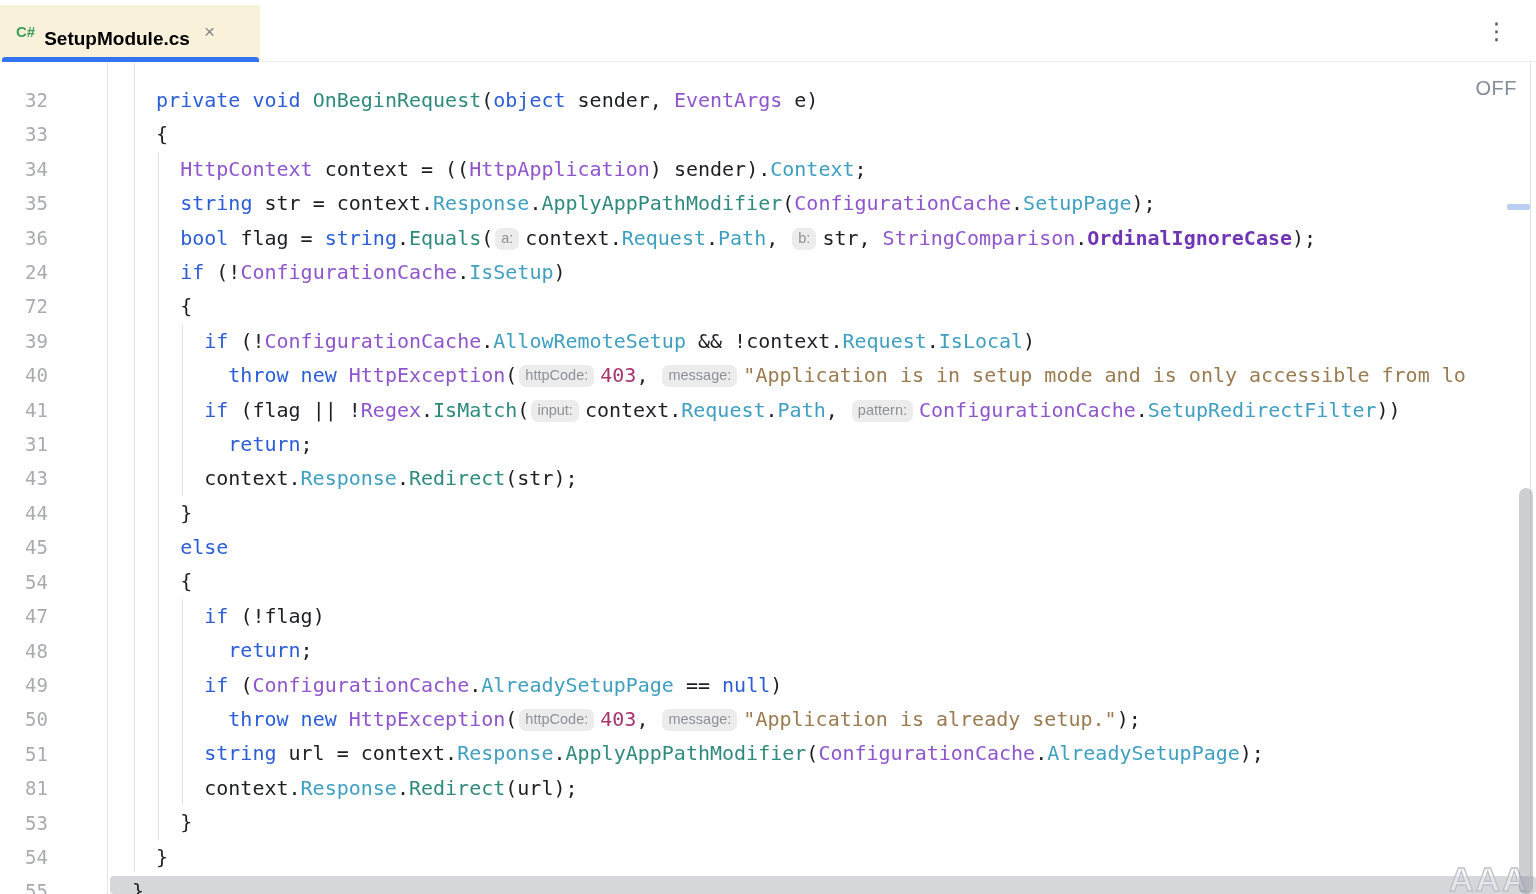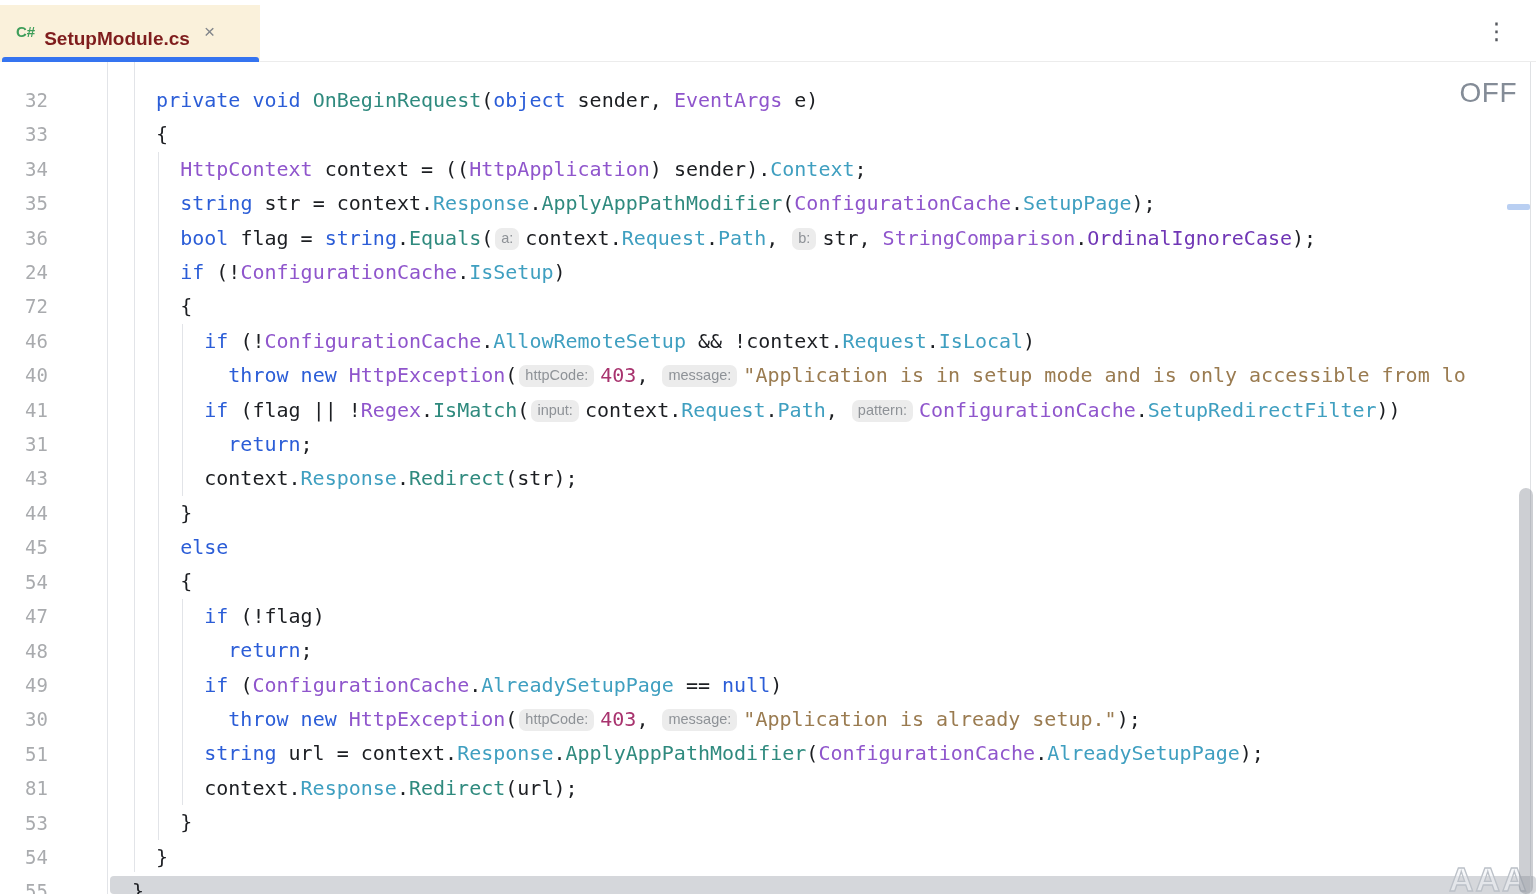--- a/index.html
+++ b/index.html
@@ -9,36 +9,36 @@
 
   
   .tabbar { position:absolute; left:0; top:0; width:1536px; height:62px;
             background:#fff; border-bottom:1px solid #ececec; z-index:10; }
   .tab { position:absolute; left:0; top:5px; width:260px; height:57px;
          background:var(--tab_bg,#faf1db); display:flex; align-items:center;
          padding:0 14px 4px 16px; }
   .tab-underline { position:absolute; left:2px; bottom:0; width:257px; height:5px;
                    background:var(--accent,#3574f0); border-radius:3px 3px 0 0; }
   .file-icon { color:#3e9e5a; font-weight:700; font-size:15px; margin-right:9px; }
-  .tab-title { font-size:19px; font-weight:600; color:#7f1d1d;margin-top:15px; }
+  .tab-title { font-size:19px; font-weight:600; color:#000000;margin-top:15px; }
   .tab-close { margin-left:14px; color:#82868b; font-size:19px; line-height:1; cursor:default; }
   .kebab { position:absolute; right:28px; top:17px; font-size:23px; color:#55585e;
            letter-spacing:0; line-height:28px; }
 
   
   .vline { position:absolute; width:1px; background:var(--guide,#e2e4e8); z-index:1; }
   .gutter-sep { left:107px; top:62px; height:832px; }
   .guide-class { left:134px; top:62px; height:810px; }
   .guide-method { left:158px; top:152px; height:688px; }
   .guide-if { left:182px; top:324px; height:172px; }
   .guide-else { left:182px; top:599px; height:206px; }
   .stripe-border { position:absolute; left:1530px; top:0; width:1px; height:894px;
                    background:#dfe1e4; z-index:6; }
 
-  .off-label { position:absolute; top:77px; right:19px; font-size:28px; color:#848c97;
+  .off-label { position:absolute; top:77px; right:19px; font-size:20px; color:#848c97;
                letter-spacing:0.5px; z-index:7; }
   .scroll-marker { position:absolute; left:1507px; top:204px; width:23px; height:6px;
                    background:#b9cff2; border-radius:2px; z-index:7; }
   .vscroll { position:absolute; left:1519px; top:488px; width:14px; height:406px;
              background:rgba(130,136,144,0.40); border-radius:7px; z-index:8; }
   .hscroll { position:absolute; left:110px; top:876px; width:1426px; height:18px;
              background:rgba(116,124,136,0.30); border-radius:4px; z-index:1; }
 
   .font-widget { position:absolute; left:1449px; top:860px; z-index:6;
                  font-size:34px; font-weight:600; letter-spacing:2px;
@@ -55,21 +55,21 @@
             color:var(--line_number,#a9abae); }
   .code { position:absolute; left:132px; top:83px; width:1404px; z-index:2;
           font:20px/34.4px "DejaVu Sans Mono", monospace;
           color:var(--plain,#1c1e22); white-space:pre; overflow:hidden; }
   .cl { height:34.4px; white-space:pre; }
 
   .tk-kw  { color:var(--keyword,#2b5dd7);text-align:center; }
   .tk-cls { color:var(--class_name,#8f55cc); }
   .tk-m   { color:var(--method,#2f8a7e); }
   .tk-prop{ color:var(--property,#3f9fc0); }
-  .tk-en  { color:var(--enum_member,#6f35b5); font-weight:400; }
+  .tk-en  { color:var(--enum_member,#6f35b5); font-weight:700; }
   .tk-num { color:var(--number,#a8336e); }
   .tk-str { color:var(--string,#9a7b50); }
   .tk-pl  { color:var(--plain,#1c1e22); }
   .tk-hint{ display:inline-block; font:500 14.5px/19px "Liberation Sans", sans-serif;
             color:var(--inlay_text,#8e9297); background:var(--inlay_bg,#ececec);
             border-radius:7px; padding:1px 6px 2px 6px; margin:0 6px 0 2px;
             vertical-align:2px; }
 </style>
 </head>
 <body>
@@ -89,32 +89,32 @@
   </div>
 
   <div class="gutter">
       <div>32</div>
       <div>33</div>
       <div>34</div>
       <div>35</div>
       <div>36</div>
       <div>24</div>
       <div>72</div>
-      <div>46</div>
+      <div>39</div>
       <div>40</div>
       <div>41</div>
       <div>31</div>
       <div>43</div>
       <div>44</div>
       <div>45</div>
       <div>54</div>
       <div>47</div>
       <div>48</div>
       <div>49</div>
-      <div>30</div>
+      <div>50</div>
       <div>51</div>
       <div>81</div>
       <div>53</div>
       <div>54</div>
       <div>55</div>
     </div>
   <div class="code"><div class="cl"><span class="tk-pl">  </span><span class="tk-kw">private</span><span class="tk-pl"> </span><span class="tk-kw">void</span><span class="tk-pl"> </span><span class="tk-m">OnBeginRequest</span><span class="tk-pl">(</span><span class="tk-kw">object</span><span class="tk-pl"> sender, </span><span class="tk-cls">EventArgs</span><span class="tk-pl"> e)</span></div><div class="cl"><span class="tk-pl">  {</span></div><div class="cl"><span class="tk-pl">    </span><span class="tk-cls">HttpContext</span><span class="tk-pl"> context = ((</span><span class="tk-cls">HttpApplication</span><span class="tk-pl">) sender).</span><span class="tk-prop">Context</span><span class="tk-pl">;</span></div><div class="cl"><span class="tk-pl">    </span><span class="tk-kw">string</span><span class="tk-pl"> str = context.</span><span class="tk-prop">Response</span><span class="tk-pl">.</span><span class="tk-m">ApplyAppPathModifier</span><span class="tk-pl">(</span><span class="tk-cls">ConfigurationCache</span><span class="tk-pl">.</span><span class="tk-prop">SetupPage</span><span class="tk-pl">);</span></div><div class="cl"><span class="tk-pl">    </span><span class="tk-kw">bool</span><span class="tk-pl"> flag = </span><span class="tk-kw">string</span><span class="tk-pl">.</span><span class="tk-m">Equals</span><span class="tk-pl">(</span><span class="tk-hint">a:</span><span class="tk-pl">context.</span><span class="tk-prop">Request</span><span class="tk-pl">.</span><span class="tk-prop">Path</span><span class="tk-pl">, </span><span class="tk-hint">b:</span><span class="tk-pl">str, </span><span class="tk-cls">StringComparison</span><span class="tk-pl">.</span><span class="tk-en">OrdinalIgnoreCase</span><span class="tk-pl">);</span></div><div class="cl"><span class="tk-pl">    </span><span class="tk-kw">if</span><span class="tk-pl"> (!</span><span class="tk-cls">ConfigurationCache</span><span class="tk-pl">.</span><span class="tk-prop">IsSetup</span><span class="tk-pl">)</span></div><div class="cl"><span class="tk-pl">    {</span></div><div class="cl"><span class="tk-pl">      </span><span class="tk-kw">if</span><span class="tk-pl"> (!</span><span class="tk-cls">ConfigurationCache</span><span class="tk-pl">.</span><span class="tk-prop">AllowRemoteSetup</span><span class="tk-pl"> &amp;&amp; !context.</span><span class="tk-prop">Request</span><span class="tk-pl">.</span><span class="tk-prop">IsLocal</span><span class="tk-pl">)</span></div><div class="cl"><span class="tk-pl">        </span><span class="tk-kw">throw</span><span class="tk-pl"> </span><span class="tk-kw">new</span><span class="tk-pl"> </span><span class="tk-cls">HttpException</span><span class="tk-pl">(</span><span class="tk-hint">httpCode:</span><span class="tk-num">403</span><span class="tk-pl">, </span><span class="tk-hint">message:</span><span class="tk-str">"Application is in setup mode and is only accessible from lo</span></div><div class="cl"><span class="tk-pl">      </span><span class="tk-kw">if</span><span class="tk-pl"> (flag || !</span><span class="tk-cls">Regex</span><span class="tk-pl">.</span><span class="tk-m">IsMatch</span><span class="tk-pl">(</span><span class="tk-hint">input:</span><span class="tk-pl">context.</span><span class="tk-prop">Request</span><span class="tk-pl">.</span><span class="tk-prop">Path</span><span class="tk-pl">, </span><span class="tk-hint">pattern:</span><span class="tk-cls">ConfigurationCache</span><span class="tk-pl">.</span><span class="tk-prop">SetupRedirectFilter</span><span class="tk-pl">))</span></div><div class="cl"><span class="tk-pl">        </span><span class="tk-kw">return</span><span class="tk-pl">;</span></div><div class="cl"><span class="tk-pl">      context.</span><span class="tk-prop">Response</span><span class="tk-pl">.</span><span class="tk-m">Redirect</span><span class="tk-pl">(str);</span></div><div class="cl"><span class="tk-pl">    }</span></div><div class="cl"><span class="tk-pl">    </span><span class="tk-kw">else</span></div><div class="cl"><span class="tk-pl">    {</span></div><div class="cl"><span class="tk-pl">      </span><span class="tk-kw">if</span><span class="tk-pl"> (!flag)</span></div><div class="cl"><span class="tk-pl">        </span><span class="tk-kw">return</span><span class="tk-pl">;</span></div><div class="cl"><span class="tk-pl">      </span><span class="tk-kw">if</span><span class="tk-pl"> (</span><span class="tk-cls">ConfigurationCache</span><span class="tk-pl">.</span><span class="tk-prop">AlreadySetupPage</span><span class="tk-pl"> == </span><span class="tk-kw">null</span><span class="tk-pl">)</span></div><div class="cl"><span class="tk-pl">        </span><span class="tk-kw">throw</span><span class="tk-pl"> </span><span class="tk-kw">new</span><span class="tk-pl"> </span><span class="tk-cls">HttpException</span><span class="tk-pl">(</span><span class="tk-hint">httpCode:</span><span class="tk-num">403</span><span class="tk-pl">, </span><span class="tk-hint">message:</span><span class="tk-str">"Application is already setup."</span><span class="tk-pl">);</span></div><div class="cl"><span class="tk-pl">      </span><span class="tk-kw">string</span><span class="tk-pl"> url = context.</span><span class="tk-prop">Response</span><span class="tk-pl">.</span><span class="tk-m">ApplyAppPathModifier</span><span class="tk-pl">(</span><span class="tk-cls">ConfigurationCache</span><span class="tk-pl">.</span><span class="tk-prop">AlreadySetupPage</span><span class="tk-pl">);</span></div><div class="cl"><span class="tk-pl">      context.</span><span class="tk-prop">Response</span><span class="tk-pl">.</span><span class="tk-m">Redirect</span><span class="tk-pl">(url);</span></div><div class="cl"><span class="tk-pl">    }</span></div><div class="cl"><span class="tk-pl">  }</span></div><div class="cl"><span class="tk-pl">}</span></div></div>
 
   <div class="tabbar">
     <div class="tab">

